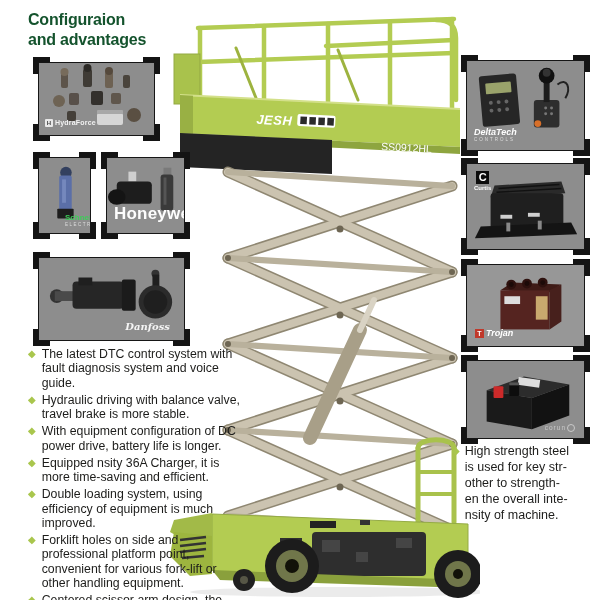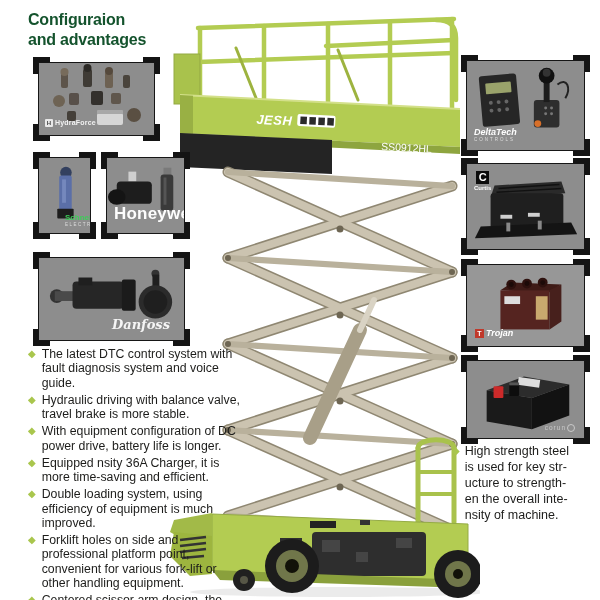--- a/index.html
+++ b/index.html
@@ -27,21 +27,21 @@
   .photo svg{position:absolute;left:0;top:0;width:100%;height:100%;}
   .logo{position:absolute;font-weight:700;white-space:nowrap;}
   .logo .sub{display:block;font-weight:400;}
 
   .lg-hydraforce{left:6px;bottom:8px;color:#f2f2f2;font-size:7px;letter-spacing:.2px;}
   .lg-hydraforce .hsq{display:inline-block;width:8px;height:8px;background:#e8e8e8;color:#444;
       font-size:6px;line-height:8px;text-align:center;vertical-align:middle;margin-right:2px;border-radius:1px;}
   .lg-schneider{left:0;right:0;bottom:6px;text-align:center;color:#3dcd58;font-size:8px;margin-left:26px;}
   .lg-schneider .sub{color:#ddd;font-size:4.5px;letter-spacing:1.5px;}
   .lg-honeywell{left:7px;bottom:9px;color:#fdfdfd;font-size:17px;letter-spacing:.2px;}
-  .lg-danfoss{right:14px;bottom:8px;color:#f5f5f5;font-size:13px;font-style:italic;
+  .lg-danfoss{right:14px;bottom:8px;color:#f5f5f5;font-size:10px;font-style:italic;
       font-family:"DejaVu Serif","Liberation Serif",serif;}
   .lg-deltatech{left:7px;bottom:8px;color:#fdfdfd;font-size:9px;font-style:italic;}
   .lg-deltatech .sub{font-size:4.5px;letter-spacing:2px;font-style:normal;color:#ddd;}
   .lg-curtis{left:7px;top:7px;color:#fff;font-size:6px;text-align:center;}
   .lg-curtis .csq{display:block;width:13px;height:13px;background:#0c0c0c;color:#fff;
       font-size:11px;line-height:13px;font-weight:700;margin:0 auto 1px;}
   .lg-trojan{left:8px;bottom:8px;color:#fff;font-size:9px;font-style:italic;}
   .lg-trojan .tsq{display:inline-block;width:9px;height:9px;background:#c0392b;color:#fff;
       font-size:7px;line-height:9px;text-align:center;font-style:normal;margin-right:2px;}
   .lg-corun{right:8px;bottom:6px;color:#c9c9c9;font-size:6.5px;letter-spacing:1px;font-weight:400;}
@@ -376,18 +376,18 @@
         <span class="dia">◆</span>
         <span>Centered scissor arm design, the comfort and stability of platform is improved.</span>
       </li>
 
   </ul>
 
   <div class="rfeature">
     <span class="dia">◆</span>
     <span class="txt">High strength steel
 is used for key str-
-ucture to strength-
+other to strength-
 en the overall inte-
 nsity of machine.</span>
   </div>
 
 </div>
 
 </body></html>

